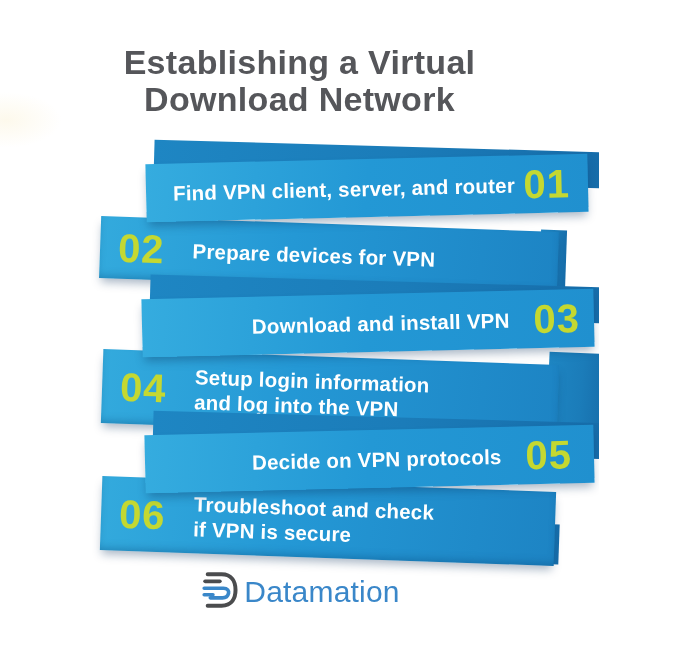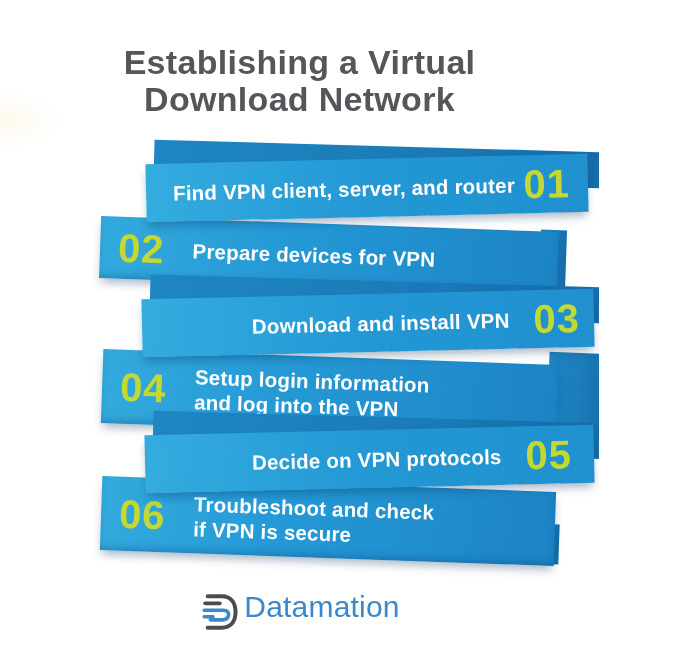--- a/index.html
+++ b/index.html
@@ -49,22 +49,22 @@
 
   .b5{left:145px;top:430px;width:449px;height:58px;}
   .b5 .face{justify-content:flex-end;gap:24px;padding-right:22px;}
 
   .b6{left:101px;top:484px;width:454px;height:74px;}
   .b6 .fold{right:-4px;width:30px;bottom:-6px;height:40px;transform:rotate(2deg);}
 
   .b2 .face,.b4 .face,.b6 .face{padding-left:18px;}
   .b2 .step-text,.b4 .step-text,.b6 .step-text{margin-left:28px;}
 
-  .footer{position:absolute;left:0;right:0;top:590px;display:flex;
-    justify-content:center;gap:5px;}
+  .footer{position:absolute;left:0;right:0;top:568px;display:flex;
+    justify-content:center;align-items:center;gap:5px;}
   .brand-text{font-size:30px;font-weight:500;color:#3a87c9;letter-spacing:.2px;}
 </style>
 </head>
 <body>
 
 <div class="page">
 
   <div class="smudge"></div>
 
   <div class="title">

